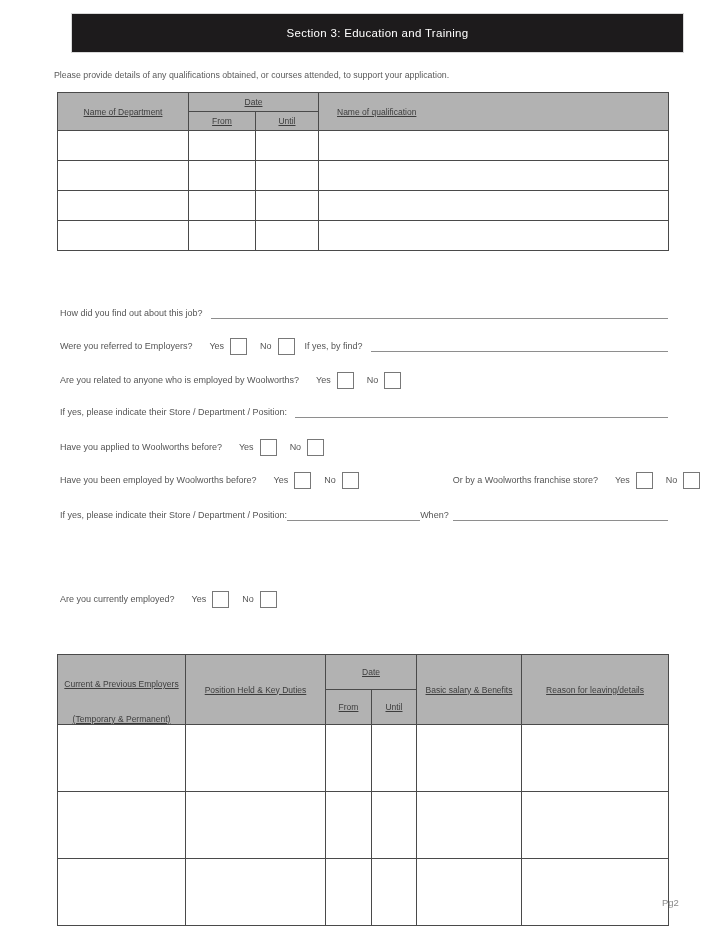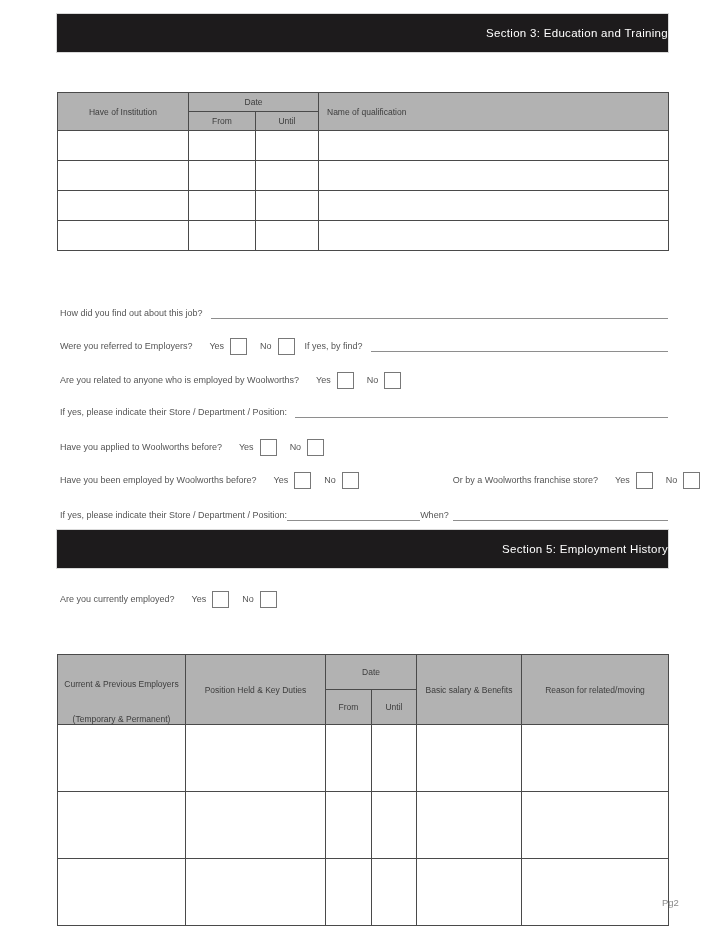--- a/index.html
+++ b/index.html
@@ -1,32 +1,32 @@
 <!DOCTYPE html>
 <html style="--bar: #1d1b1c; --thead: #b2b2b2;"><head>
 <meta charset="utf-8">
 <style>
   html,body{margin:0;padding:0;background:#ffffff;}
   .page{
     position:relative;width:728px;height:943px;background:#ffffff;overflow:hidden;
     font-family:"Liberation Sans","DejaVu Sans",sans-serif;color:#555;
   }
   .section-bar{
-    position:absolute;left:57px;width:611px;height:38px;background:var(--bar,#1d1b1c);
-    color:#fff;display:flex;align-items:center;justify-content:flex-end;
+    position:absolute;left:72px;width:611px;height:38px;background:var(--bar,#1d1b1c);
+    color:#fff;display:flex;align-items:center;justify-content:center;
     font-size:11.5px;letter-spacing:.3px;box-shadow:0 0 0 1px #d9d9d9;
   }
   .note{position:absolute;left:54px;right:60px;font-size:8.8px;color:#5a5a5a;}
   table.grid{
     position:absolute;left:57px;width:612px;border-collapse:collapse;table-layout:fixed;
     font-size:8.5px;color:#3d3d3d;
   }
-  table.grid th,table.grid td{border:1px solid #4a4a4a;padding:0 2px;}
+  table.grid th,table.grid td{border:1px solid #4a4a4a;padding:0 2px;text-decoration:underline;}
   table.grid th{background:var(--thead,#b2b2b2);font-weight:400;text-align:center;height:18px;}
-  table.grid th.left{text-align:left;padding-left:8px;}
+  table.grid th.left{text-align:left;padding-left:18px;}
   .edu-body td{height:29px;background:#fff;}
   .emp-body td{height:66px;background:#fff;}
   .q{
     position:absolute;left:60px;right:60px;height:18px;display:flex;align-items:center;
     font-size:9px;color:#555;white-space:nowrap;
   }
   .q .lbl{margin-right:8px;}
   .q .yn{margin-left:9px;margin-right:2px;}
   .cb{
     width:17px;height:17px;box-sizing:border-box;border:1px solid #787878;background:#fff;
@@ -40,31 +40,32 @@
 </style>
 </head>
 <body>
 
 <div class="page">
 
   <div class="section-bar" style="top:14px">
     <span>Section 3: Education and Training</span>
   </div>
 
+  <div class="note" style="top:70px">Please provide details of any qualifications obtained, or courses attended, to support your application.</div>
 
   <table class="grid" style="top:92px">
     <colgroup>
         <col style="width:131px">
         <col style="width:67px">
         <col style="width:63px">
         <col>
       </colgroup>
     <thead>
       <tr>
-        <th rowspan="2">Have of Institution</th>
+        <th rowspan="2">Name of Department</th>
         <th colspan="2">Date</th>
         <th rowspan="2" class="left">Name of qualification</th>
       </tr>
       <tr>
         <th>From</th>
         <th>Until</th>
       </tr>
     </thead>
     <tbody class="edu-body">
         <tr>
@@ -145,23 +146,20 @@
     <span class="cb"></span>
   </div>
 
   <div class="q" style="top:506px">
     <span>If yes, please indicate their Store / Department / Position:</span>
     <span class="wline fixed"></span>
     <span>When?</span>
     <span class="wline" style="margin-left:4px"></span>
   </div>
 
-  <div class="section-bar" style="top:530px">
-    <span>Section 5: Employment History</span>
-  </div>
 
   <div class="q" style="top:590px">
     <span class="lbl">Are you currently employed?</span>
     <span class="yn">Yes</span>
     <span class="cb"></span>
     <span class="yn">No</span>
     <span class="cb"></span>
   </div>
 
 
@@ -176,21 +174,21 @@
     </colgroup>
     <thead>
       <tr>
         <th rowspan="2" class="th-sub">
           <div>Current &amp; Previous Employers</div>
           <div>(Temporary &amp; Permanent)</div>
         </th>
         <th rowspan="2">Position Held &amp; Key Duties</th>
         <th colspan="2">Date</th>
         <th rowspan="2">Basic salary &amp; Benefits</th>
-        <th rowspan="2">Reason for related/moving</th>
+        <th rowspan="2">Reason for leaving/details</th>
       </tr>
       <tr>
         <th>From</th>
         <th>Until</th>
       </tr>
     </thead>
     <tbody class="emp-body">
         <tr>
           <td></td>
           <td></td>

